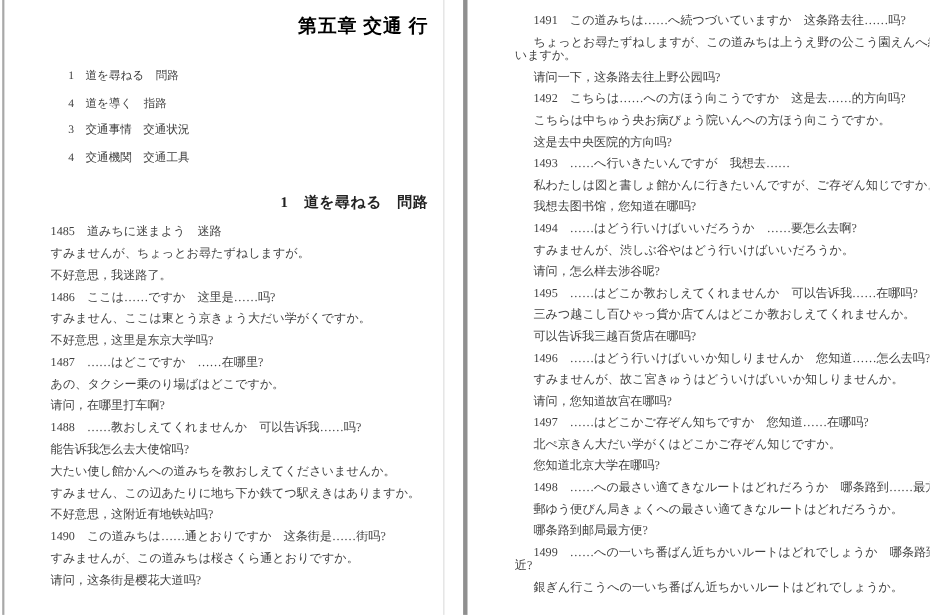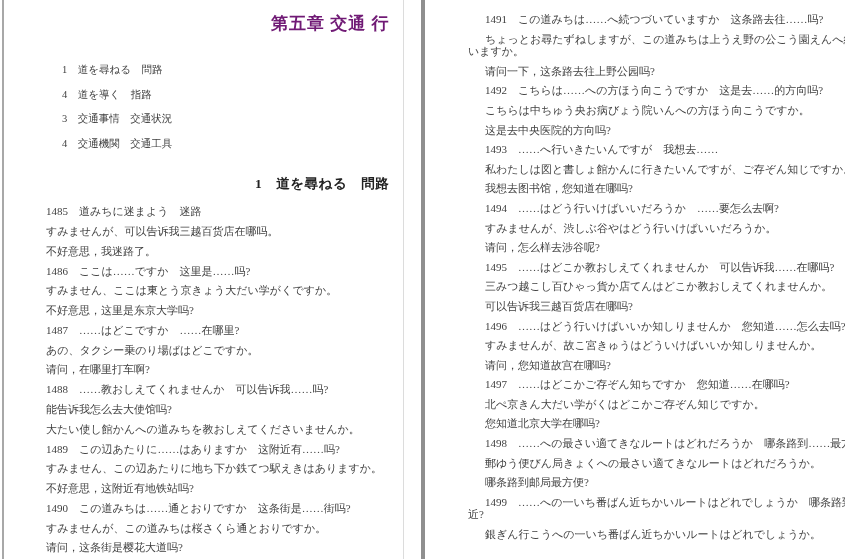--- a/index.html
+++ b/index.html
@@ -12,21 +12,21 @@
     position: relative;
   }
   .vline { position: absolute; top: 0; height: 559px; }
   .edge-left   { left: 2px;   width: 2px; background: #a8a8a8; }
   .page-edge   { left: 403px; width: 1px; background: #dcdcdc; }
   .gutter-bar  { left: 421px; width: 4px; background: #8f8f8f; }
 
   .chapter-title {
     position: absolute; left: 271px; top: 13px;
     font-size: 17px; line-height: 22px;
-    color: #701a75; font-weight: 600;
+    color: #000000; font-weight: 600;
     letter-spacing: 1px; white-space: nowrap;
   }
   .toc { position: absolute; left: 62px; top: 58px; }
   .toc .line {
     font-size: 10.5px; line-height: 24.6px;
     white-space: nowrap; color: #3f3f3f;
   }
   .section-heading {
     position: absolute; left: 255px; top: 175px;
     font-size: 13.5px; font-weight: 600; color: #222222;
@@ -56,32 +56,31 @@
     <div class="line">1　道を尋ねる　問路</div>
     <div class="line">4　道を導く　指路</div>
     <div class="line">3　交通事情　交通状況</div>
     <div class="line">4　交通機関　交通工具</div>
   </div>
 
 <div class="section-heading">1　道を尋ねる　問路</div>
 
 <div class="col col-left">
     <div class="line">1485　道みちに迷まよう　迷路</div>
-    <div class="line">すみませんが、可以告诉我三越百货店在哪吗。</div>
+    <div class="line">すみませんが、ちょっとお尋たずねしますが。</div>
     <div class="line">不好意思，我迷路了。</div>
     <div class="line">1486　ここは……ですか　这里是……吗?</div>
     <div class="line">すみません、ここは東とう京きょう大だい学がくですか。</div>
     <div class="line">不好意思，这里是东京大学吗?</div>
     <div class="line">1487　……はどこですか　……在哪里?</div>
     <div class="line">あの、タクシー乗のり場ばはどこですか。</div>
     <div class="line">请问，在哪里打车啊?</div>
     <div class="line">1488　……教おしえてくれませんか　可以告诉我……吗?</div>
     <div class="line">能告诉我怎么去大使馆吗?</div>
     <div class="line">大たい使し館かんへの道みちを教おしえてくださいませんか。</div>
-    <div class="line">1489　この辺あたりに……はありますか　这附近有……吗?</div>
     <div class="line">すみません、この辺あたりに地ち下か鉄てつ駅えきはありますか。</div>
     <div class="line">不好意思，这附近有地铁站吗?</div>
     <div class="line">1490　この道みちは……通とおりですか　这条街是……街吗?</div>
     <div class="line">すみませんが、この道みちは桜さくら通とおりですか。</div>
     <div class="line">请问，这条街是樱花大道吗?</div>
   </div>
 
 <div class="col col-right">
     <div class="line">1491　この道みちは……へ続つづいていますか　这条路去往……吗?</div>
     <div class="line">ちょっとお尋たずねしますが、この道みちは上うえ野の公こう園えんへ続つづいて</div>

